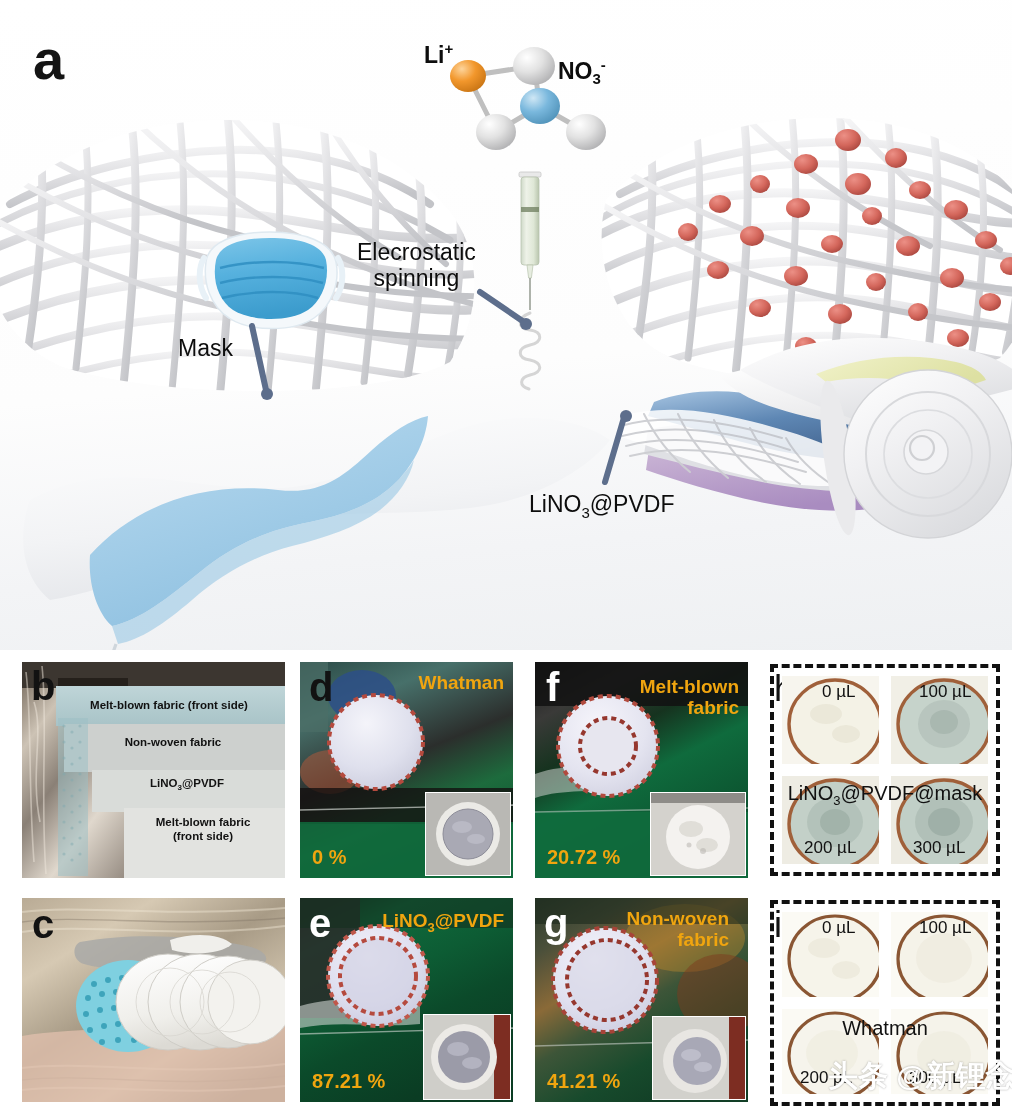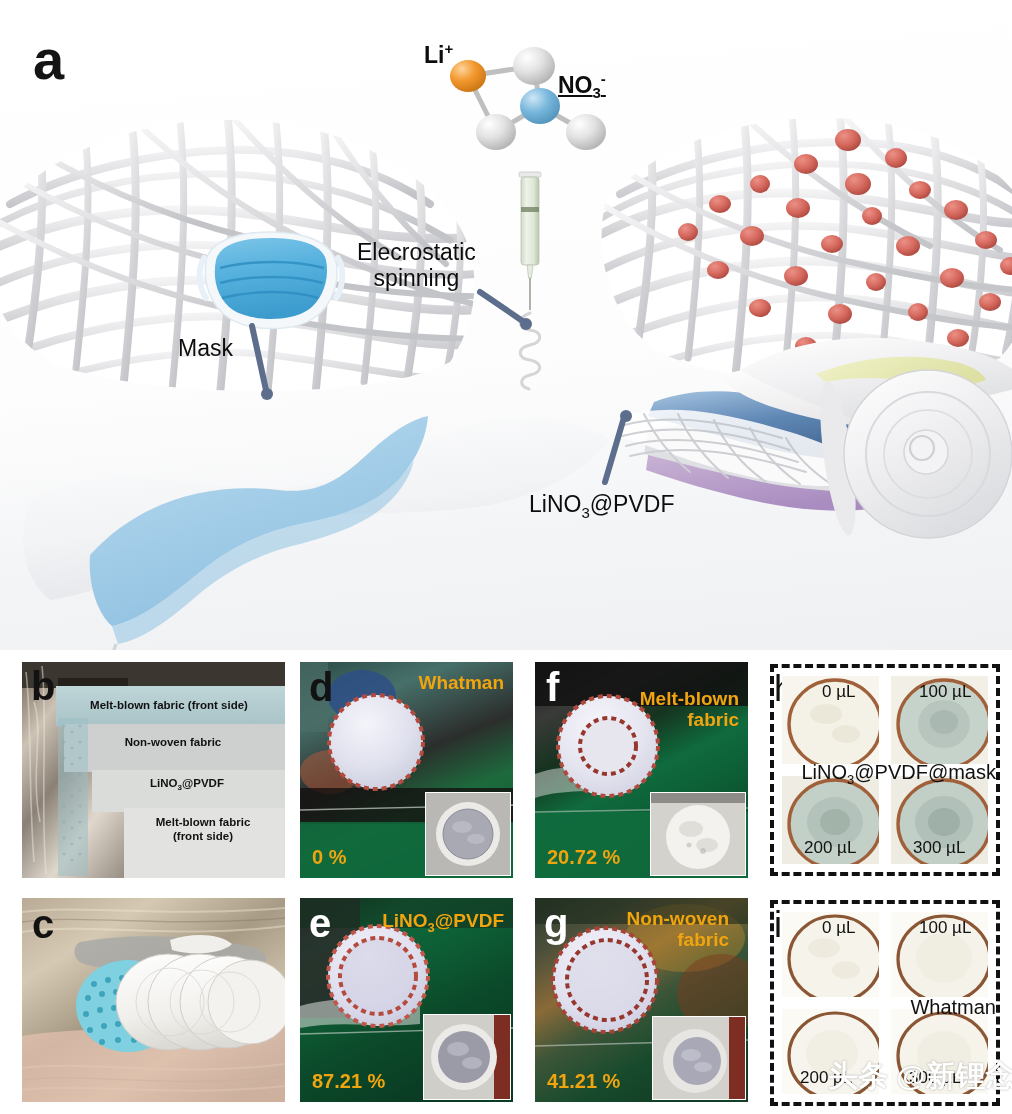--- a/index.html
+++ b/index.html
@@ -52,21 +52,21 @@
   }
   .mol-label {
     position: absolute;
     font-weight: bold;
     font-size: 23px;
     color: #0d0d0d;
     z-index: 22;
     white-space: nowrap;
   }
   #label-li { left: 424px; top: 40px; text-align: right; }
-  #label-no3 { left: 558px; top: 70px; text-decoration: underline; }
+  #label-no3 { left: 558px; top: 56px; }
   .mol-label sup { font-size: 15px; }
   .mol-label sub { font-size: 15px; }
 
   
   #syringe { position: absolute; left: 505px; top: 170px; z-index: 18; }
 
   
   .anno {
     position: absolute;
     font-weight: normal;
@@ -184,23 +184,24 @@
     z-index: 6;
     white-space: nowrap;
   }
   .overlay-caption {
     position: absolute;
     z-index: 9;
     font-size: 20px;
     color: #111111;
     white-space: nowrap;
     font-weight: normal;
-    text-align: right;
+    text-align: center;
     width: 100%;
     left: 0;
+    margin-top: 21px;
   }
   .overlay-caption sub { font-size: 13px; }
 
   .watermark {
     position: absolute;
     z-index: 30;
     font-size: 30px;
     font-weight: bold;
     color: #ffffff;
     white-space: nowrap;
@@ -791,21 +792,21 @@
     <path d="M0,112 C34,100 60,108 86,100 L90,124 C58,132 30,126 0,136 Z" fill="#cdd2cd" opacity="0.55"></path>
     <rect x="0" y="150" width="213" height="66" fill="#0f6b3d" opacity="0.9"></rect>
     <line x1="0" y1="150" x2="213" y2="146" stroke="#d4d8d4" stroke-width="1.3" opacity="0.5"></line>
 
     <circle cx="73" cy="84" r="50" fill="url(#disc3)"></circle>
     <circle cx="73" cy="84" r="50" fill="none" stroke="#b14a3e" stroke-width="4" stroke-dasharray="5 4"></circle>
     <circle cx="73" cy="84" r="28" fill="#e7e6ef"></circle>
     <circle cx="73" cy="84" r="28" fill="none" stroke="#96372e" stroke-width="4" stroke-dasharray="5 4"></circle>
   </svg>
   <div class="pl light" style="left:11px; top:5px;">f</div>
-  <div class="cap-title" style="right:9px; top:26px; width:150px;">Melt-blown
+  <div class="cap-title" style="right:9px; top:14px; width:150px;">Melt-blown
 fabric</div>
   <div class="cap-pct" style="left:12px; bottom:9px;">20.72 %</div>
   <div class="inset" style="right:2px; bottom:2px; width:94px; height:82px;">
     <svg width="94" height="82" viewBox="0 0 94 82">
       <rect width="94" height="82" fill="#d4d2cd"></rect>
       <rect x="0" y="0" width="94" height="10" fill="#8e8c88"></rect>
       <circle cx="47" cy="44" r="32" fill="#f4f2ef"></circle>
       <g fill="#dedcd6" opacity="0.9">
         <ellipse cx="40" cy="36" rx="12" ry="8"></ellipse>
         <ellipse cx="56" cy="52" rx="11" ry="7"></ellipse>

